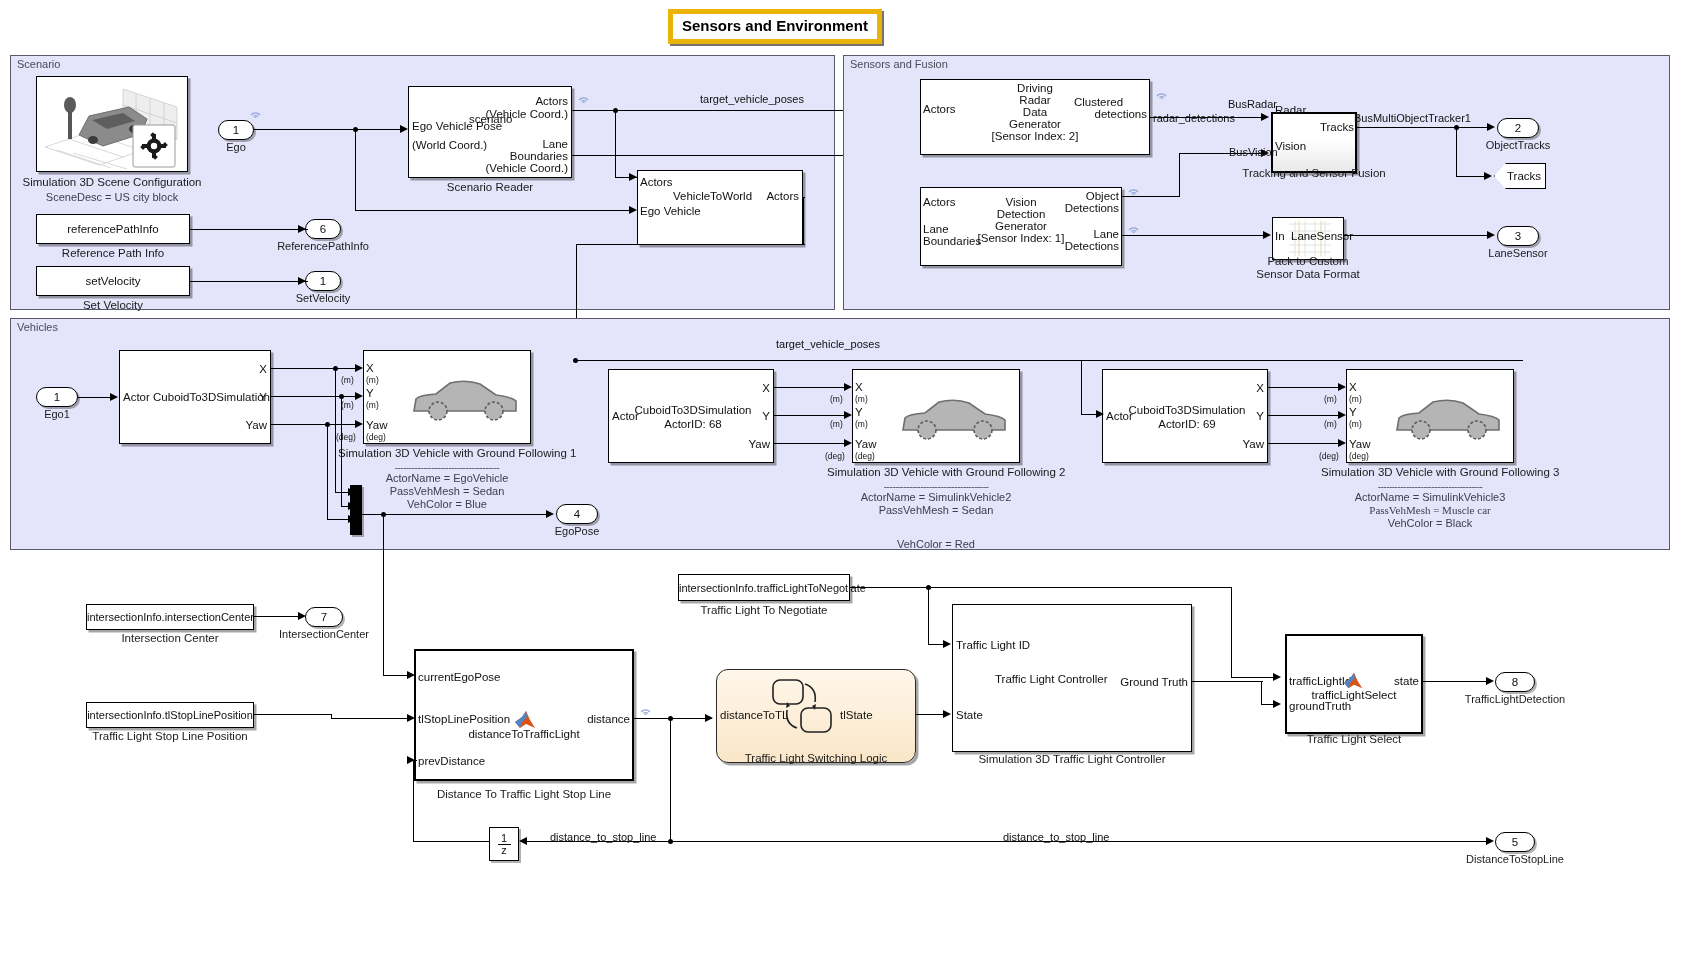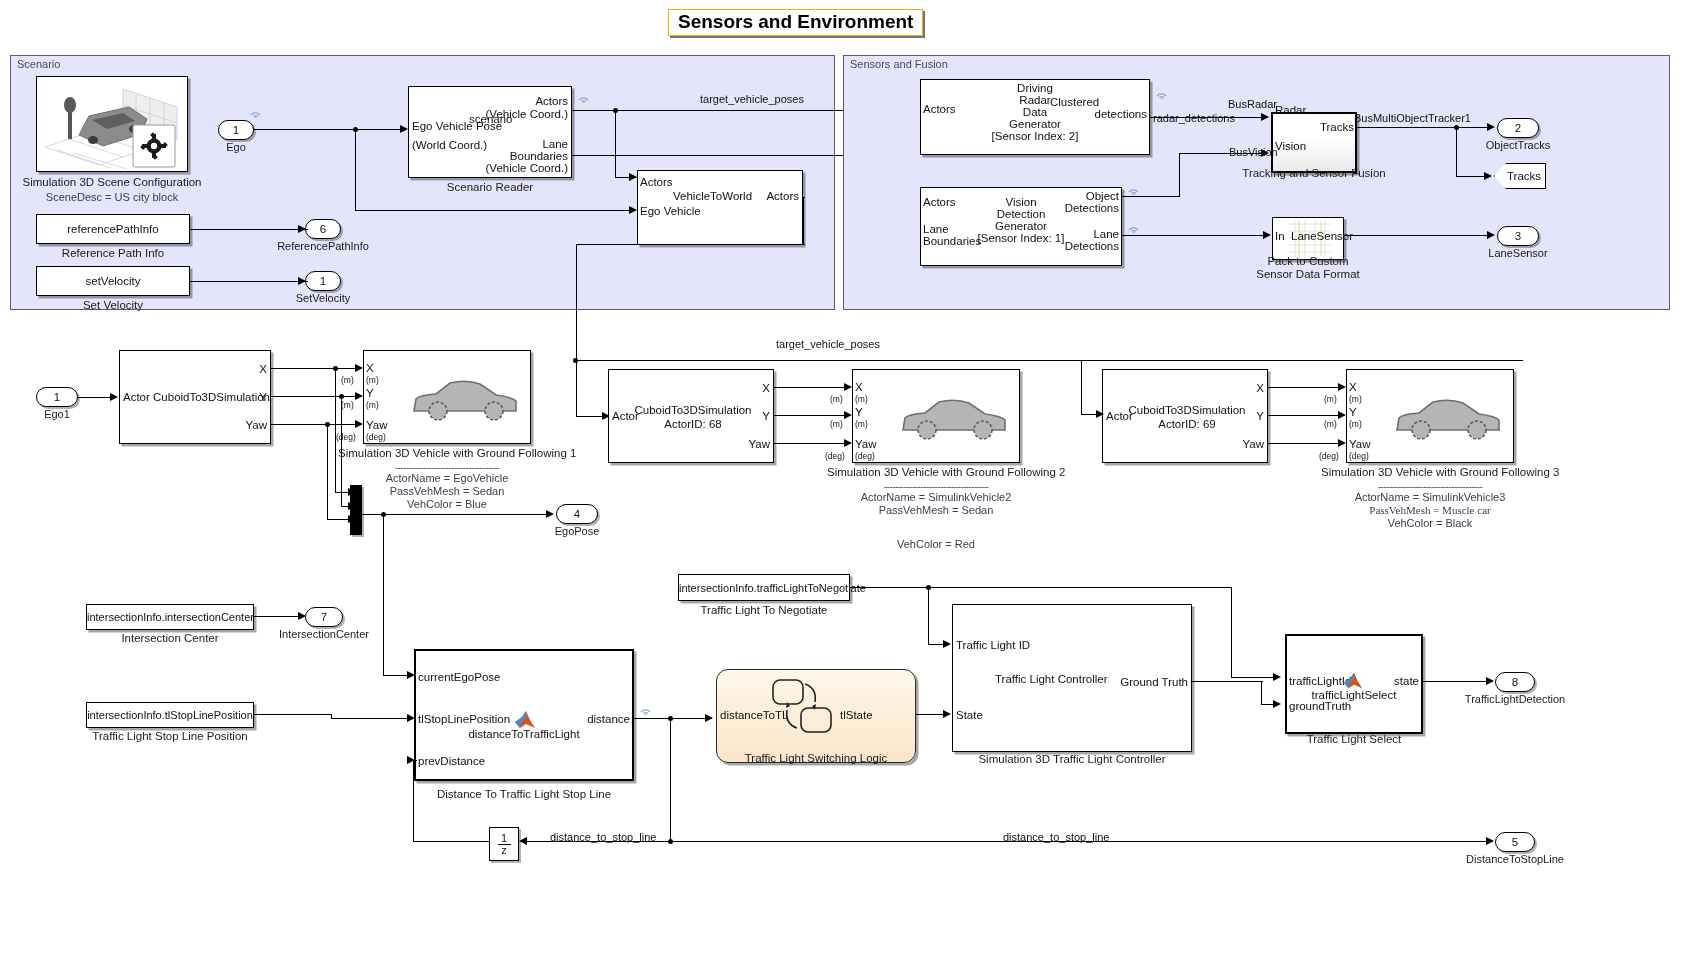--- a/index.html
+++ b/index.html
@@ -4,22 +4,22 @@
 <style>
   html,body{margin:0;padding:0;background:#ffffff;}
   body{font-family:"Liberation Sans", sans-serif;}
   #canvas{position:relative;width:1681px;height:964px;background:#fff;overflow:hidden;}
 
   
   .abs{position:absolute;box-sizing:border-box;}
 
   
   .title-box{
-    border:1px solid #eab308;background:#fff;color:#000;
-    font-weight:bold;font-size:19px;line-height:20px;
+    border:5px solid #eab308;background:#fff;color:#000;
+    font-weight:bold;font-size:15px;line-height:20px;
     padding:2px 9px 3px 9px;text-align:center;
     box-shadow:2px 2px 0 rgba(0,0,0,.55);
   }
 
   
   .area{
     border:1px solid #5a5a6e;background:#e4e4fa;
   }
   .area-label{
     position:absolute;left:6px;top:2px;font-size:11px;color:#4a4a5a;
@@ -257,21 +257,21 @@
     <span class="area-label">Sensors and Fusion</span>
   </div>
 
   <div class="abs blk" style="left:920px;top:79px;width:230px;height:76px;"></div>
   <div class="inner-label" style="left:923px;top:103px;">Actors</div>
   <div class="inner-center" style="left:920px;width:230px;top:81px;">Driving</div>
   <div class="inner-center" style="left:920px;width:230px;top:93px;">Radar</div>
   <div class="inner-center" style="left:920px;width:230px;top:105px;">Data</div>
   <div class="inner-center" style="left:920px;width:230px;top:117px;">Generator</div>
   <div class="inner-center" style="left:920px;width:230px;top:129px;">[Sensor Index: 2]</div>
-  <div class="inner-label" style="left:1050px;top:96px;width:97px;text-align:left;">Clustered</div>
+  <div class="inner-label" style="left:1050px;top:96px;width:97px;text-align:center;">Clustered</div>
   <div class="inner-label" style="left:1050px;top:108px;width:97px;text-align:right;">detections</div>
   <svg class="radio" style="left:1156px;top:88px;" viewBox="0 0 12 11">
     <path d="M1 8 A6 6 0 0 1 10 8" stroke="#8fa8d8" fill="none" stroke-width="1.2"></path>
     <path d="M3.5 9.5 A3 3 0 0 1 8 9.5" stroke="#8fa8d8" fill="none" stroke-width="1.2"></path>
     <circle cx="5.6" cy="10.4" r="1" fill="#8fa8d8"></circle>
   </svg>
 
   <div class="abs blk" style="left:920px;top:187px;width:202px;height:79px;"></div>
   <div class="inner-label" style="left:923px;top:196px;">Actors</div>
   <div class="inner-label" style="left:923px;top:223px;">Lane</div>
@@ -350,20 +350,23 @@
 
   <div class="abs goto-tag" style="left:1494px;top:163px;width:52px;">
     <span style="margin-left:8px;">Tracks</span>
   </div>
 
   <div class="abs port" style="left:1497px;top:226px;width:42px;">
     <span>3</span>
   </div>
   <div class="port-name" style="left:1470px;top:247px;width:96px;">LaneSensor</div>
 
+  <div class="abs area" style="left:10px;top:318px;width:1660px;height:232px;">
+    <span class="area-label">Vehicles</span>
+  </div>
 
   <div class="sig-lbl" style="left:776px;top:338px;">target_vehicle_poses</div>
   <div class="wh" style="left:576px;top:360px;width:947px;"></div>
   <div class="junc" style="left:573px;top:358px;"></div>
   <div class="wv" style="left:1521px;top:360px;height:0px;"></div>
 
   <div class="abs port" style="left:36px;top:387px;width:42px;">
     <span>1</span>
   </div>
   <div class="port-name" style="left:26px;top:408px;width:62px;">Ego1</div>

